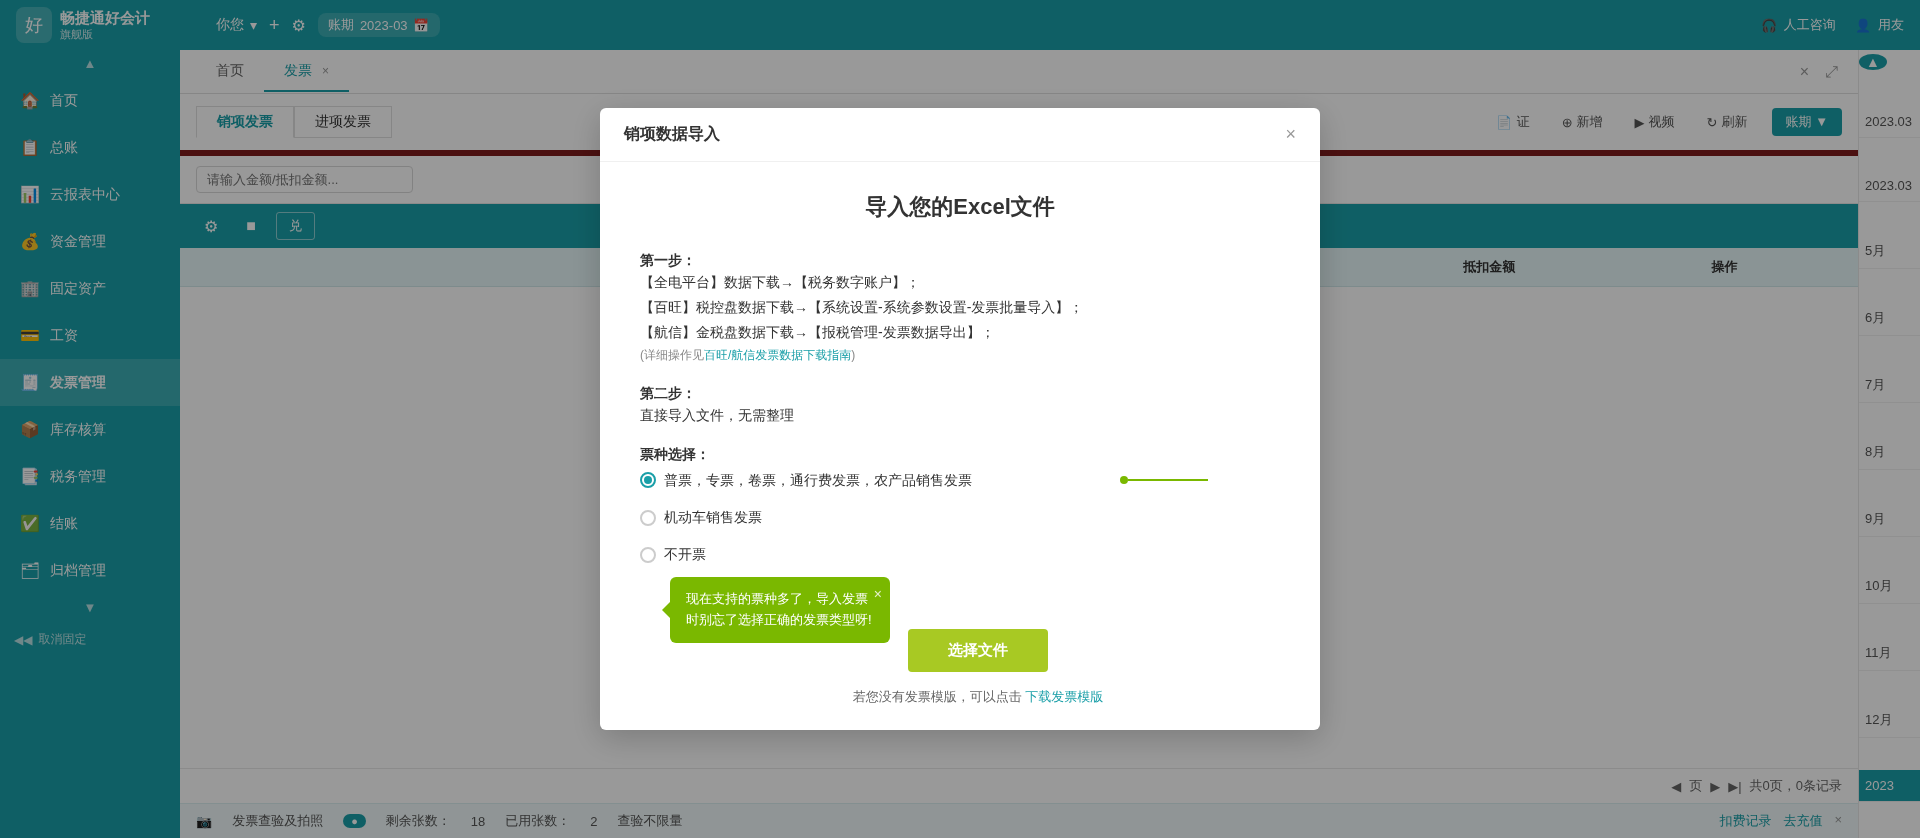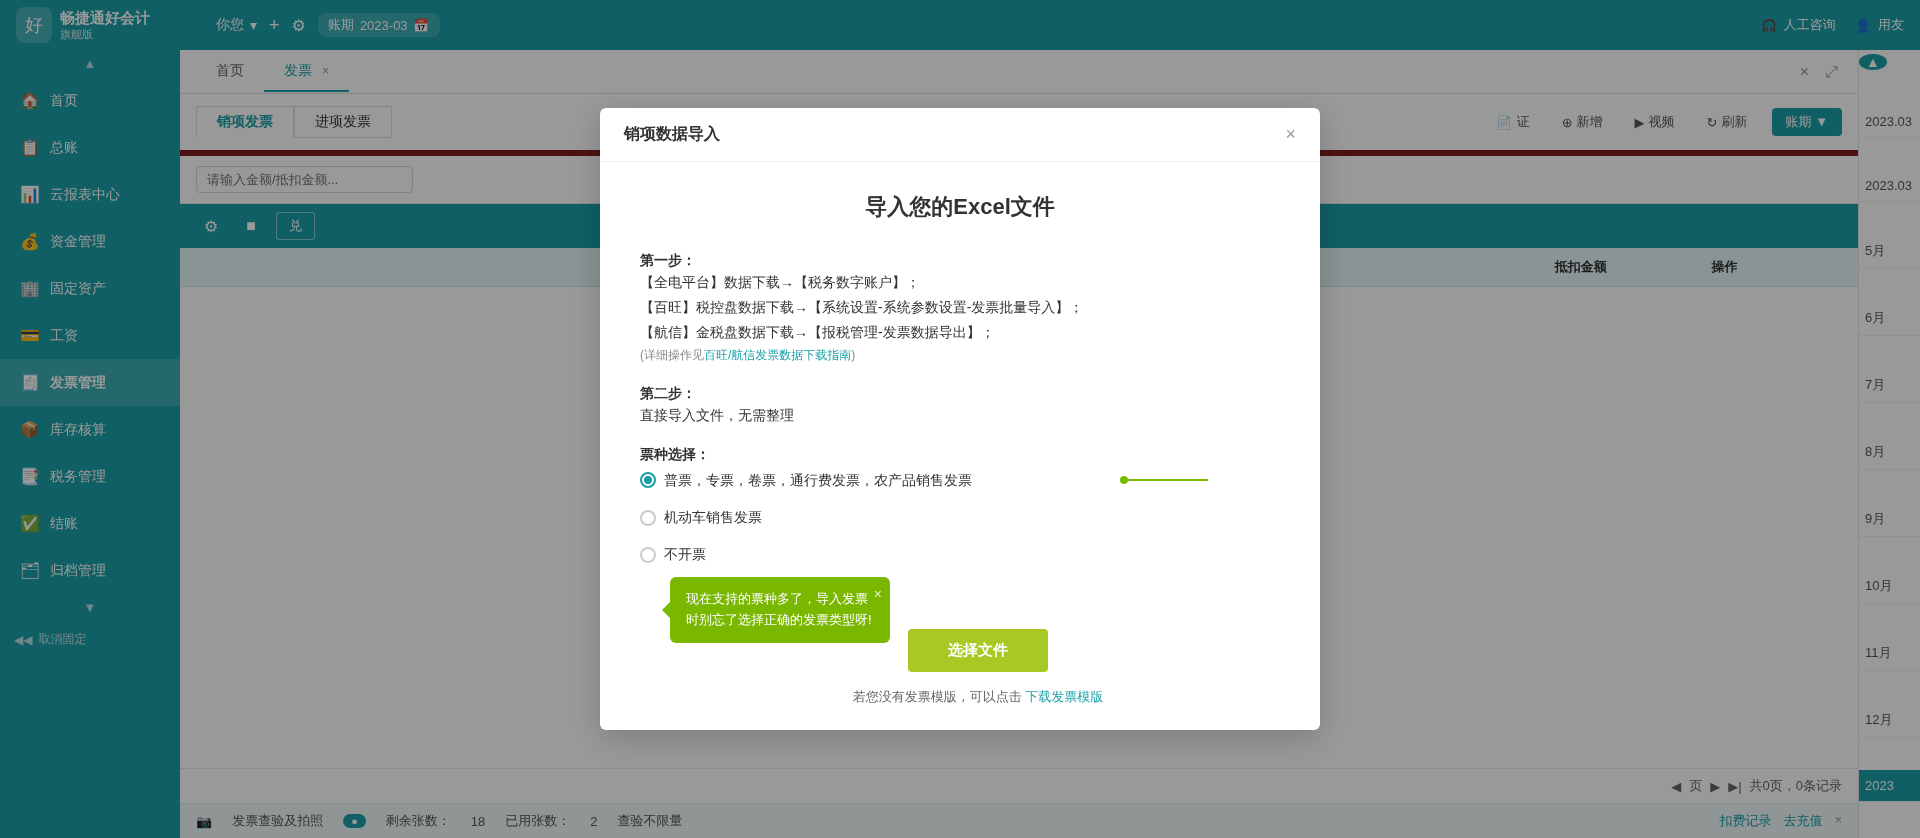--- a/index.html
+++ b/index.html
@@ -122,21 +122,21 @@
       color: #fff; cursor: pointer; font-size: 16px; padding: 2px 8px;
     }
 
     
     .table-header {
       background: #e6f7f8; padding: 10px 16px; display: flex; align-items: center;
       font-size: 13px; color: #333; font-weight: bold; flex-shrink: 0;
       border-bottom: 1px solid #d0e8ea;
     }
     .table-header .col { flex: 1; }
-    .col-deduct { width: 120px; text-align: right; }
+    .col-deduct { width: 120px; text-align: center; }
     .col-action { width: 80px; text-align: center; }
     .rp-up-btn {
       background: #1a9fa8; color: #fff; border-radius: 50%;
       width: 28px; height: 28px; display: flex; align-items: center; justify-content: center;
       cursor: pointer; font-size: 14px; margin: 4px 0;
     }
 
     
     .bottom-bar {
       background: #fff; padding: 8px 16px; display: flex; align-items: center;

